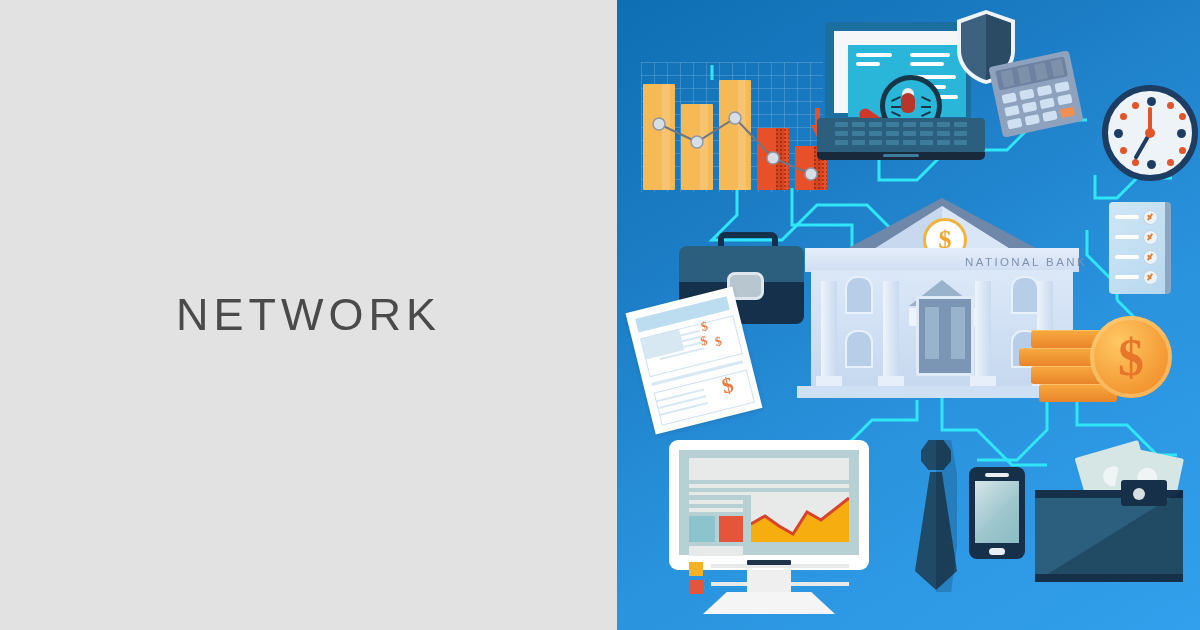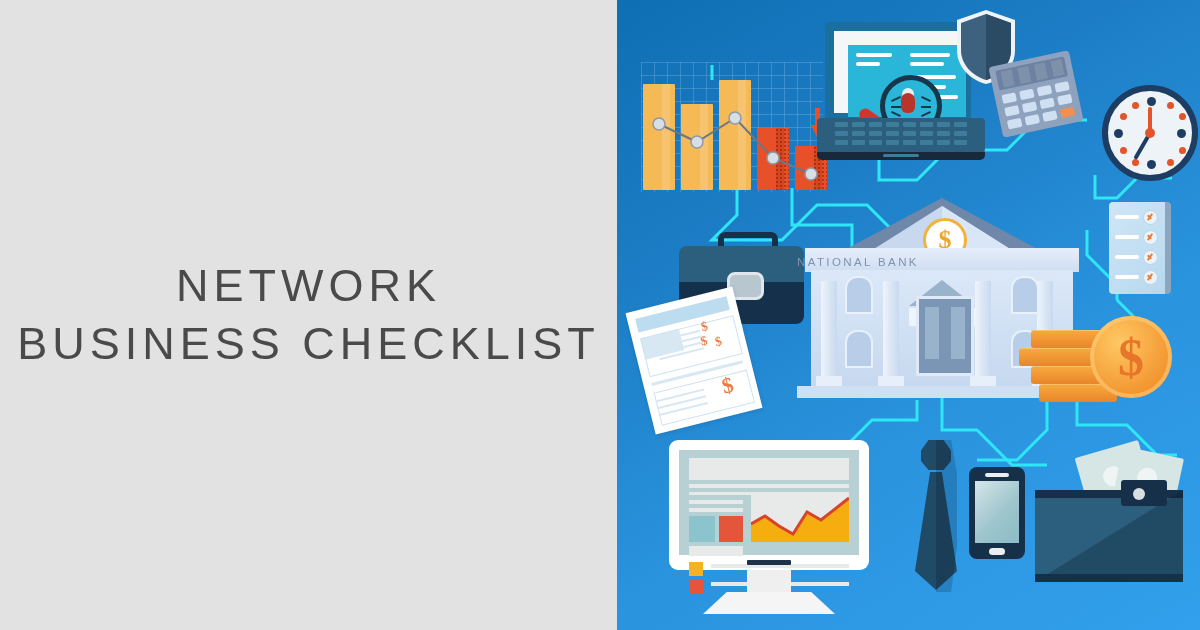--- a/index.html
+++ b/index.html
@@ -107,21 +107,21 @@
   .inv-box{position:absolute;border:1px solid #cfe2f0;}
   .inv-d{position:absolute;color:#ef7c45;font-size:13px;font-weight:700;font-family:"Liberation Serif",serif;}
 
   
   .bank{left:180px;top:196px;width:290px;height:202px;}
   .bank-steps{position:absolute;left:0;bottom:0;width:290px;height:12px;background:#cfe0f4;}
   .bank-base{position:absolute;left:14px;bottom:10px;width:262px;height:118px;
              background:linear-gradient(180deg,#dbe8f8,#c6d8ef);}
   .bank-entab{position:absolute;left:8px;bottom:126px;width:274px;height:24px;
              background:linear-gradient(180deg,#e6eefb,#cfddf2);}
-  .bank-name{position:absolute;left:0;bottom:130px;width:290px;text-align:left;color:#7e93ad;
+  .bank-name{position:absolute;left:0;bottom:130px;width:290px;text-align:right;color:#7e93ad;
              font-size:11.5px;letter-spacing:2.4px;font-family:"Liberation Sans",sans-serif;}
   .col{position:absolute;bottom:22px;width:16px;height:96px;background:linear-gradient(90deg,#eef4fc,#c8d9ef);}
   .col:after{content:"";position:absolute;left:-5px;bottom:-10px;width:26px;height:10px;background:#e7effa;}
   .col:before{content:"";position:absolute;left:-5px;top:-8px;width:26px;height:9px;background:#dbe7f7;border-radius:3px;}
   .win{position:absolute;width:24px;height:34px;background:#b8cee8;border-radius:12px 12px 0 0;
        border:2px solid #e8f0fa;}
   .door{position:absolute;left:50%;margin-left:-26px;bottom:22px;width:52px;height:74px;
         background:#7b95b4;border:3px solid #dfe9f7;}
   .door i{position:absolute;top:8px;width:14px;height:52px;background:#9ab3cd;}
   .coin-emb{position:absolute;left:50%;margin-left:-19px;top:22px;width:38px;height:38px;border-radius:50%;
@@ -181,21 +181,20 @@
   .wal-dot{position:absolute;left:12px;top:8px;width:12px;height:12px;border-radius:50%;background:#d9dee2;}
 </style>
 </head>
 <body>
 
 <div id="stage">
 
   <div class="left-panel">
     <div class="title-block">
       <span class="title-line tl1">NETWORK</span>
-      <span class="title-line tl3">BUSINESS  CHECKLIST</span>
     </div>
   </div>
 
   <div class="right-panel">
 
     <div class="grid-bg"></div>
 
     <svg class="net-svg" viewBox="0 0 583 630">
       <g fill="none" stroke="#2ee6f5" stroke-width="3">
         <path d="M120 190 L120 215 L95 240 L165 240 L200 205 L215 205"></path>

